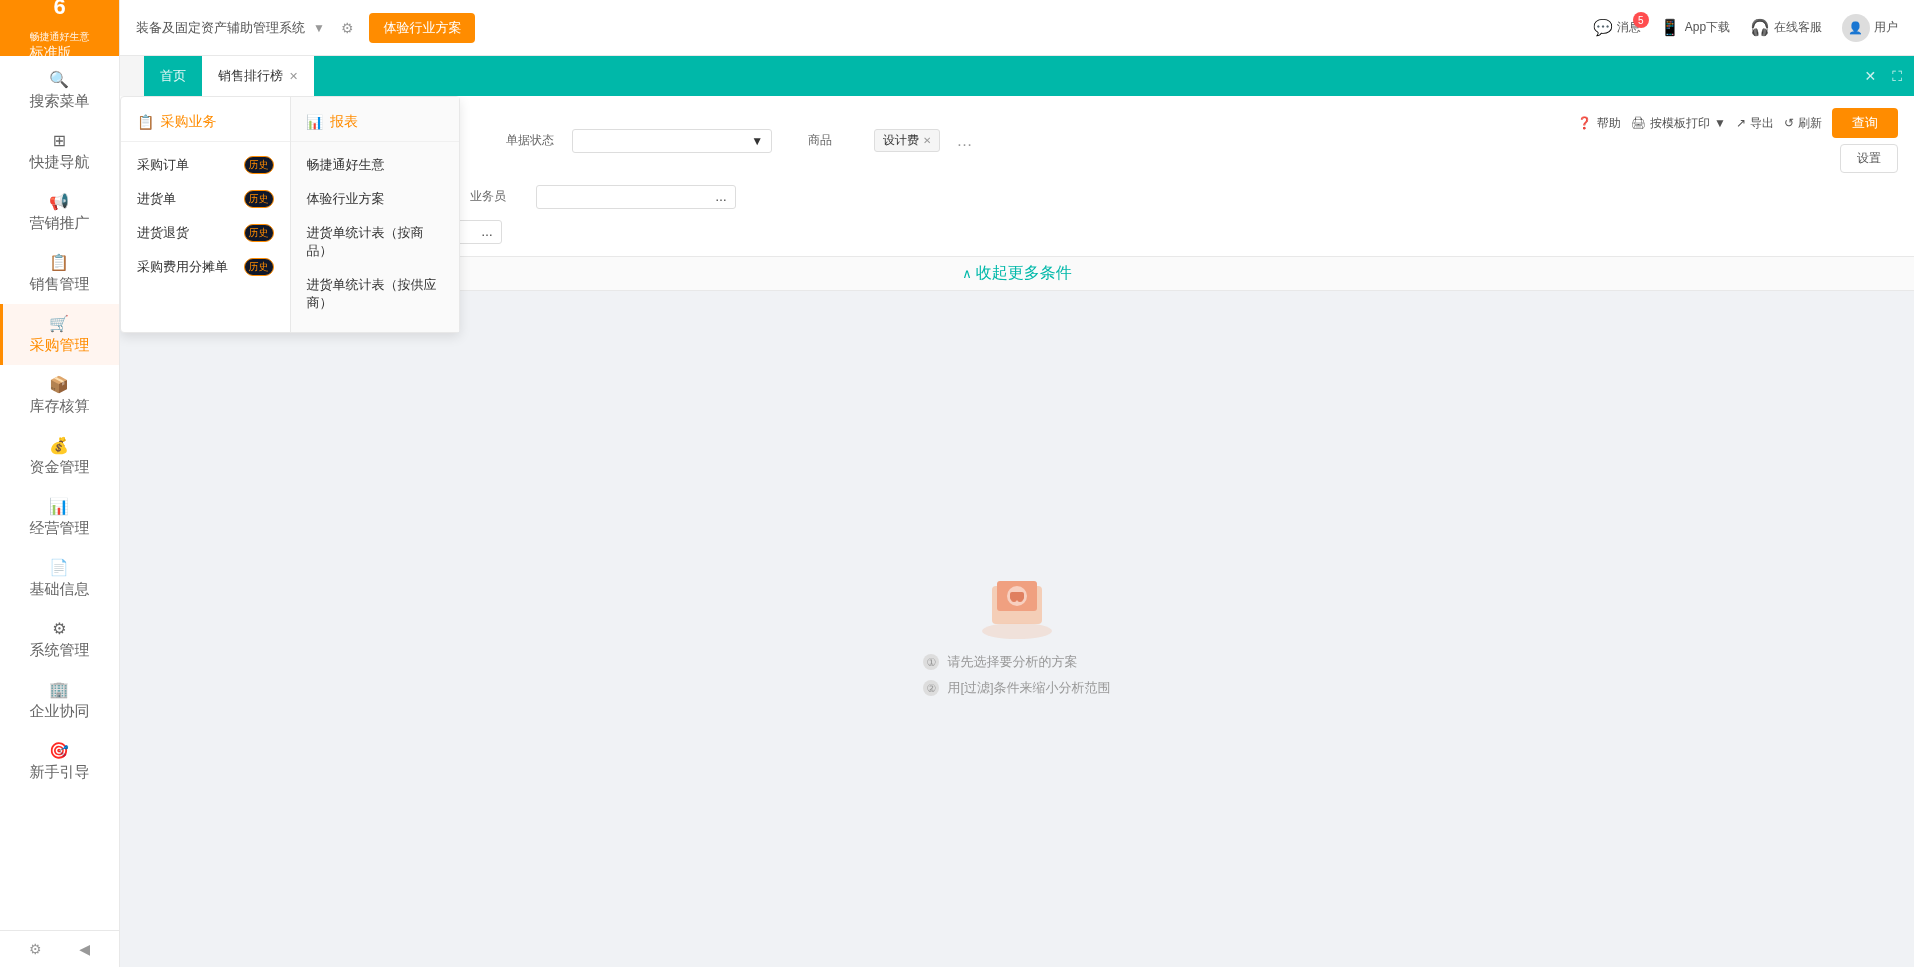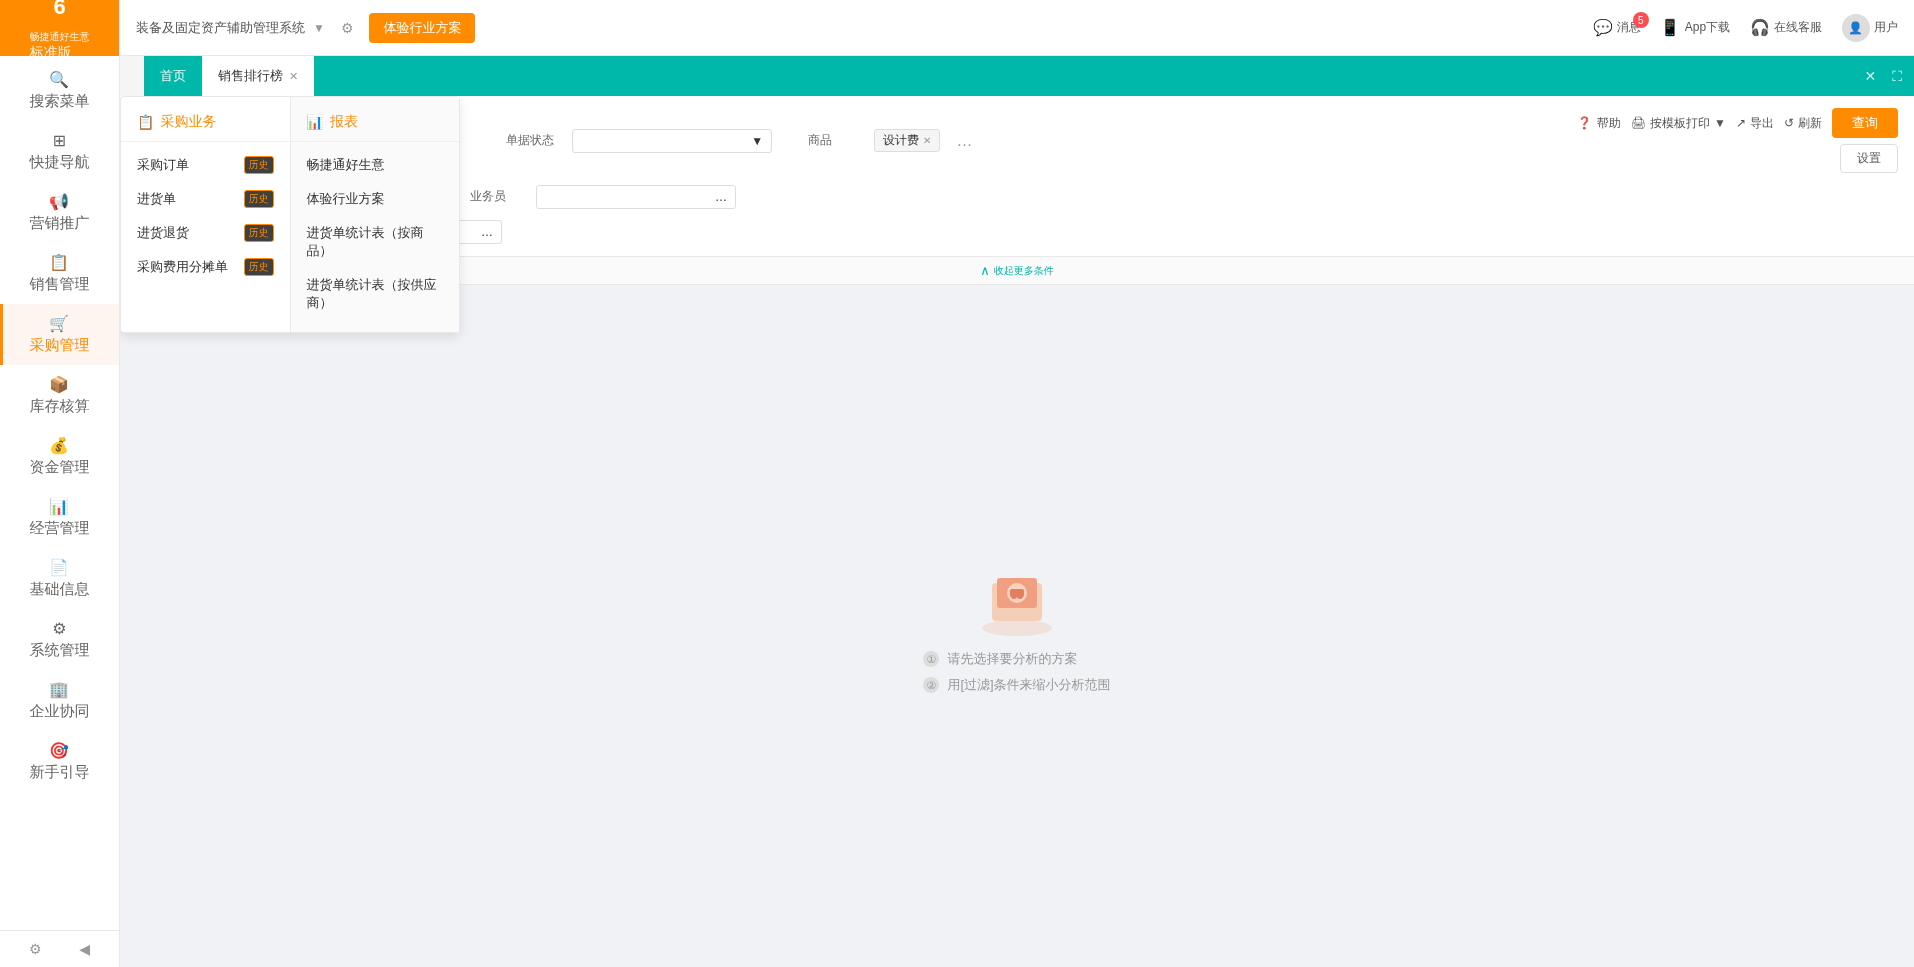--- a/index.html
+++ b/index.html
@@ -322,21 +322,21 @@
       display: flex;
       align-items: center;
       justify-content: center;
       padding: 6px;
       background: #fafafa;
       border-bottom: 1px solid #e8e8e8;
       cursor: pointer;
     }
     .collapse-text {
       color: #00b8a9;
-      font-size: 10px;
+      font-size: 16px;
     }
     .more-dots {
       color: #999;
       cursor: pointer;
       font-size: 16px;
     }
 
     
     .empty-state {
       flex: 1;
@@ -410,24 +410,24 @@
     .dropdown-item {
       display: flex;
       align-items: flex-end;
       justify-content: space-between;
       padding: 8px 16px;
       cursor: pointer;
       color: #333;
       font-size: 13px;
     }
     .history-badge {
-      background: #404040;
+      background: #0f172a;
       border: 1px solid #ff8c00;
       color: #ff8c00;
-      border-radius: 3px;
+      border-radius: 9px;
       padding: 1px 4px;
       font-size: 10px;
     }
     .dropdown-divider {
       border-right: 1px solid #e8e8e8;
     }
 
     
     .filter-section {
       position: relative;

